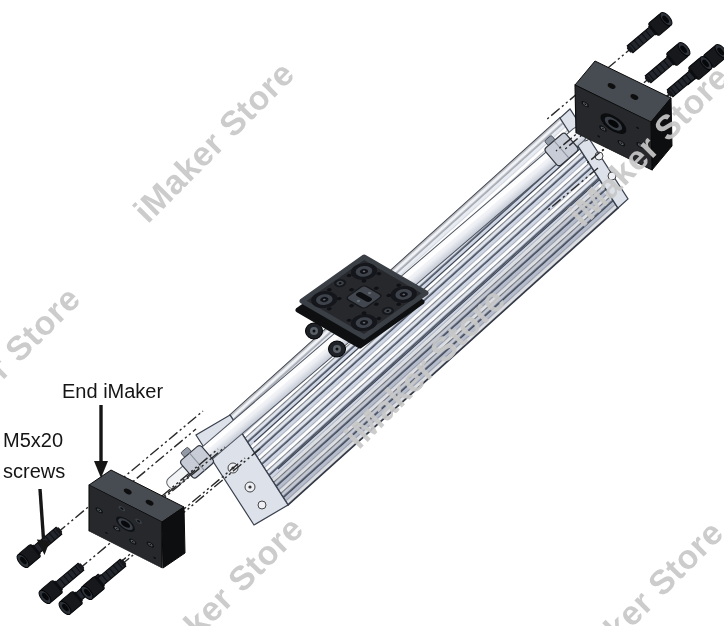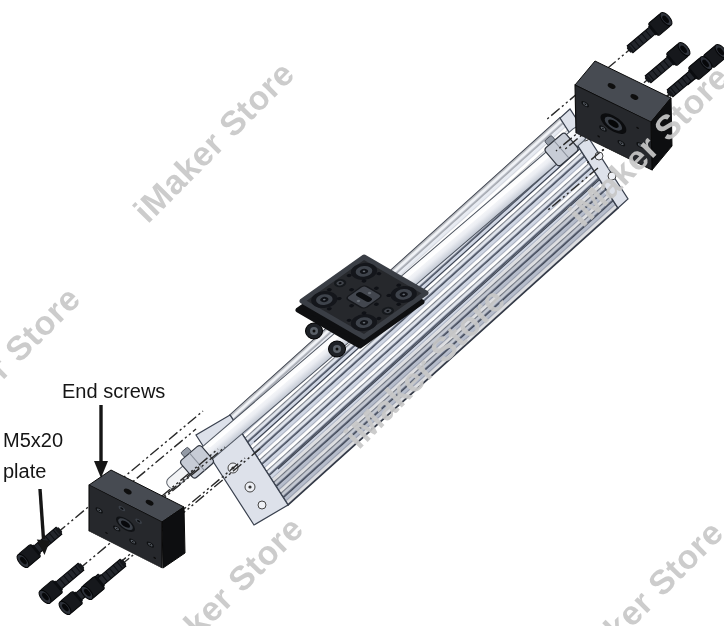--- a/index.html
+++ b/index.html
@@ -261,17 +261,17 @@
     </g>
   </svg>
 
   <span class="wm" style="left: 214px; top: 142px; color: rgb(200, 200, 200);">iMaker Store</span>
   <span class="wm" style="left: 649px; top: 146px; color: rgb(200, 200, 200);">iMaker Store</span>
   <span class="wm" style="left: 0px; top: 367px; color: rgb(200, 200, 200);">iMaker Store</span>
   <span class="wm" style="left: 425px; top: 368px; color: rgb(200, 200, 200);">iMaker Store</span>
   <span class="wm" style="left: 223px; top: 597px; color: rgb(200, 200, 200);">iMaker Store</span>
   <span class="wm" style="left: 643px; top: 601px; color: rgb(200, 200, 200);">iMaker Store</span>
 
-  <div class="label" id="lbl-end" style="color: rgb(21, 21, 21);">End screws</div>
+  <div class="label" id="lbl-end" style="color: rgb(21, 21, 21);">End iMaker</div>
   <div class="label" id="lbl-screws" style="color: rgb(21, 21, 21);">M5x20
-plate</div>
+screws</div>
 
 </div>
 
 </body></html>

